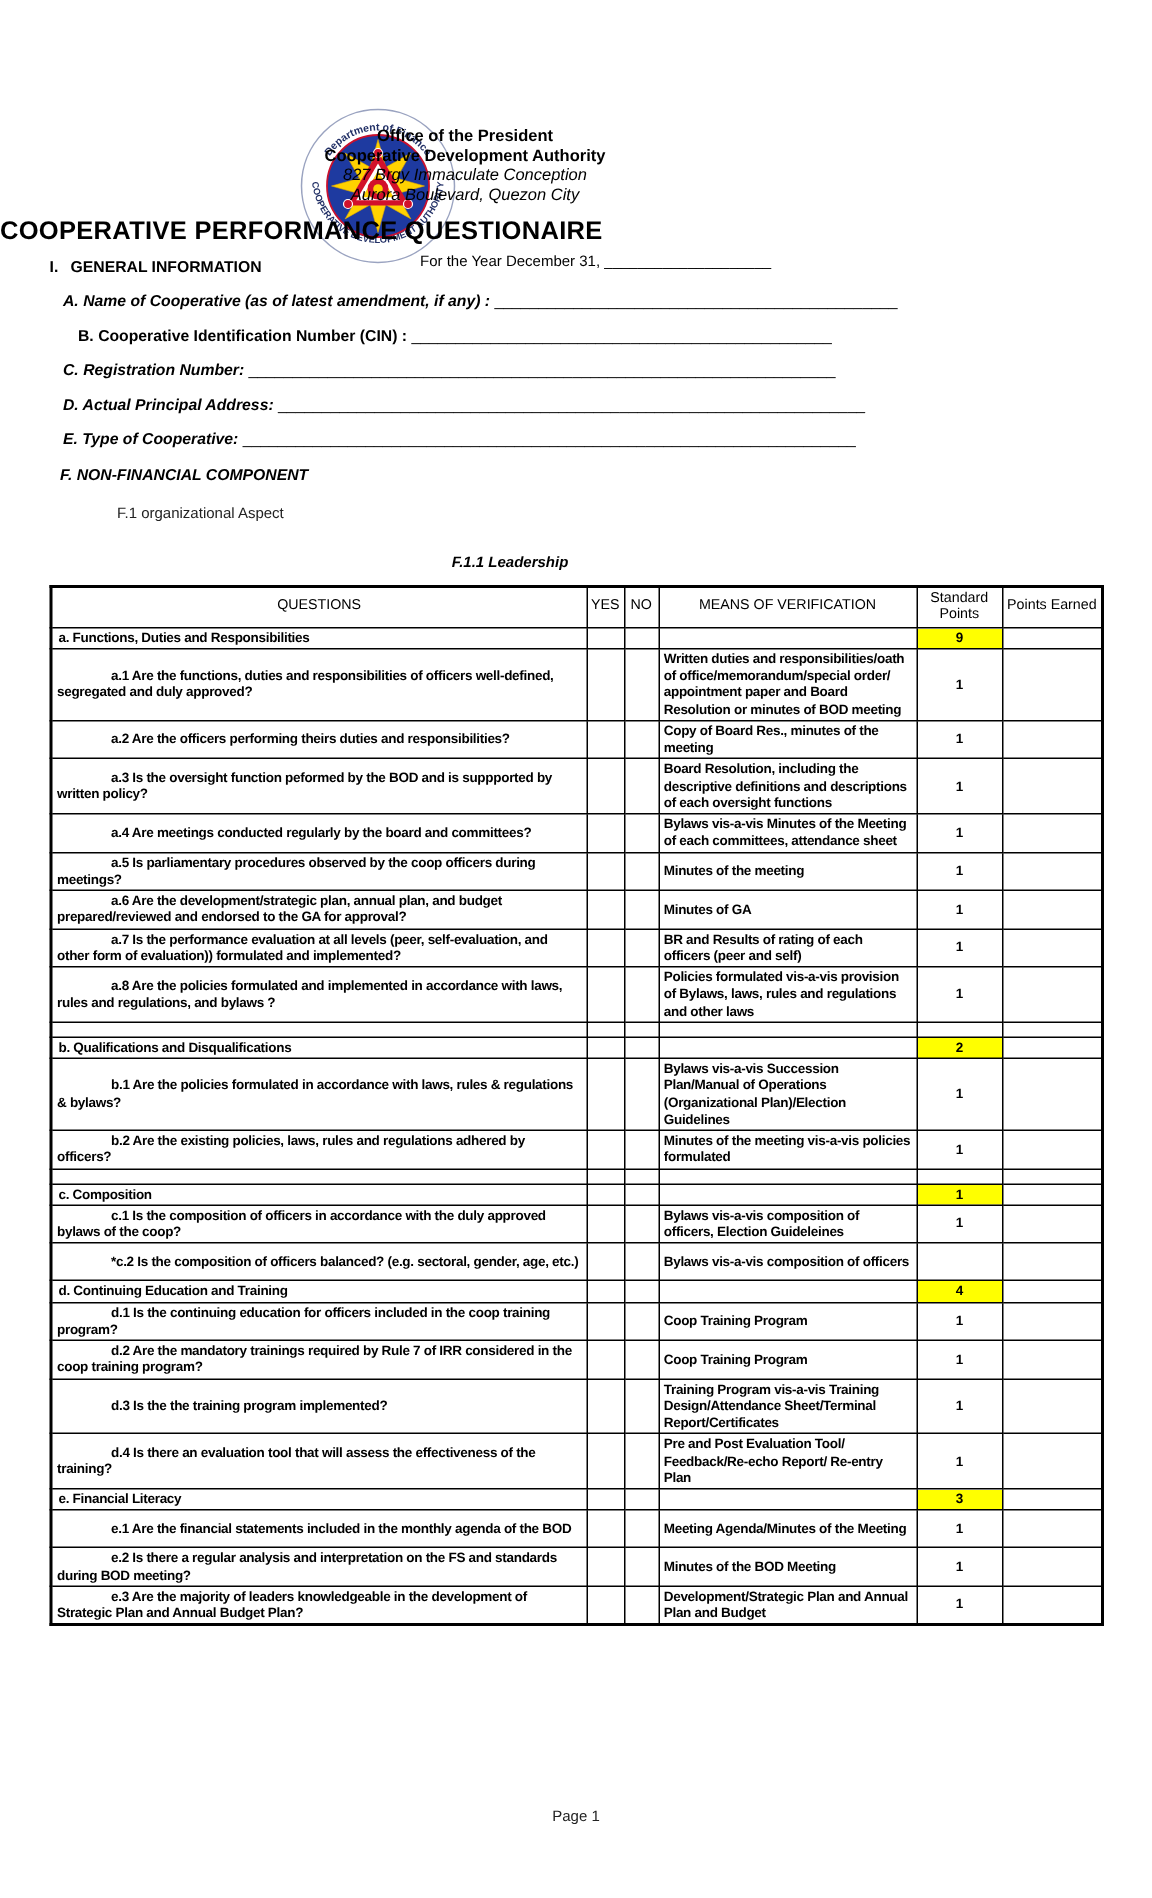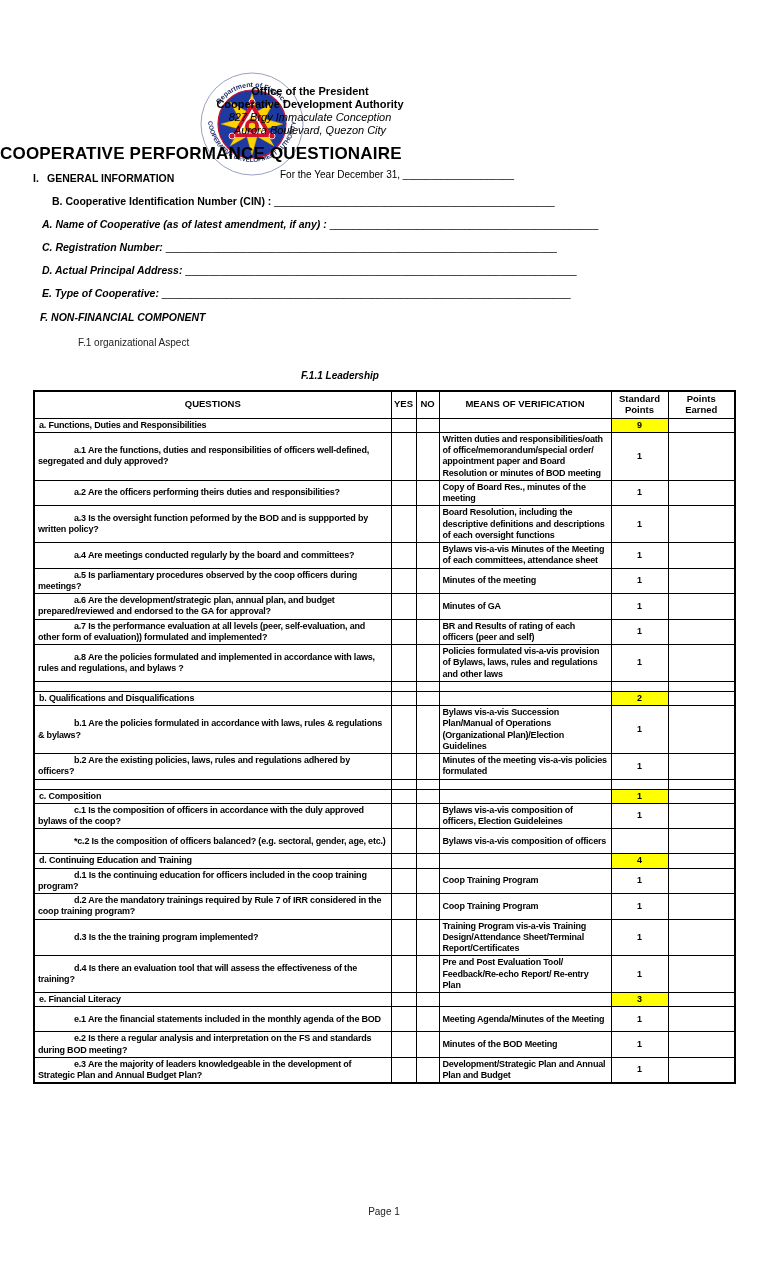--- a/index.html
+++ b/index.html
@@ -35,21 +35,21 @@
   .f11-label { position: absolute; left: 0; top: 370px; width: 680px; text-align: center; font-size: 10px; font-weight: bold; font-style: italic; }
 
   
   table.qtable {
     position: absolute; left: 33px; top: 390px; width: 701px;
     border-collapse: collapse; table-layout: fixed;
     border: 2px solid #000;
   }
   .qtable th, .qtable td { border: 1px solid #000; overflow: hidden; }
   .qtable thead th {
-    font-size: 9.5px; font-weight: bold; text-align: center; vertical-align: middle;
+    font-size: 9.5px; font-weight: normal; text-align: center; vertical-align: middle;
     height: 27px; padding: 1px 2px; line-height: 1.15;
   }
   .qtable tbody td { font-size: 9px; font-weight: bold; vertical-align: middle; padding: 1px 3px; line-height: 1.25; letter-spacing: -0.2px; }
   td.q  { text-indent: 36px; padding-left: 5px; }
   td.mov { padding-left: 4px; margin-top: 48px; }
   td.sp, td.pe, td.yes, td.no { text-align: center; }
   tr.item td { height: 25px; }
   tr.section td { height: 13px; }
   tr.section td.q { text-indent: 0; padding-left: 4px; }
   tr.section td.sp { background: var(--hl, #ffff00); }
@@ -106,22 +106,22 @@
   </div>
 
   <div class="doc-title">COOPERATIVE PERFORMANCE QUESTIONAIRE</div>
   <div class="doc-subtitle"><span>For the Year December 31, </span><span class="gi-blank">____________________</span></div>
 
   <div class="general">
     <div class="gi-heading">
       <span class="num">I.</span><span>GENERAL INFORMATION</span>
     </div>
     <div id="general-fields">
+        <div class="gi-line"><span class="gi-label">A. Name of Cooperative (as of latest amendment, if any) : </span><span class="gi-blank">______________________________________________</span></div>
         <div class="gi-line roman"><span class="gi-label">B.  Cooperative Identification Number (CIN) : </span><span class="gi-blank">________________________________________________</span></div>
-        <div class="gi-line"><span class="gi-label">A. Name of Cooperative (as of latest amendment, if any) : </span><span class="gi-blank">______________________________________________</span></div>
         <div class="gi-line"><span class="gi-label">C. Registration Number: </span><span class="gi-blank">___________________________________________________________________</span></div>
         <div class="gi-line"><span class="gi-label">D. Actual Principal  Address: </span><span class="gi-blank">___________________________________________________________________</span></div>
         <div class="gi-line"><span class="gi-label">E. Type of Cooperative: </span><span class="gi-blank">______________________________________________________________________</span></div>
       </div>
     <div class="f-heading">F. NON-FINANCIAL COMPONENT</div>
     <div class="f1-label">F.1 organizational Aspect</div>
   </div>
   <div class="f11-label">F.1.1 Leadership</div>
 
   <table class="qtable">

